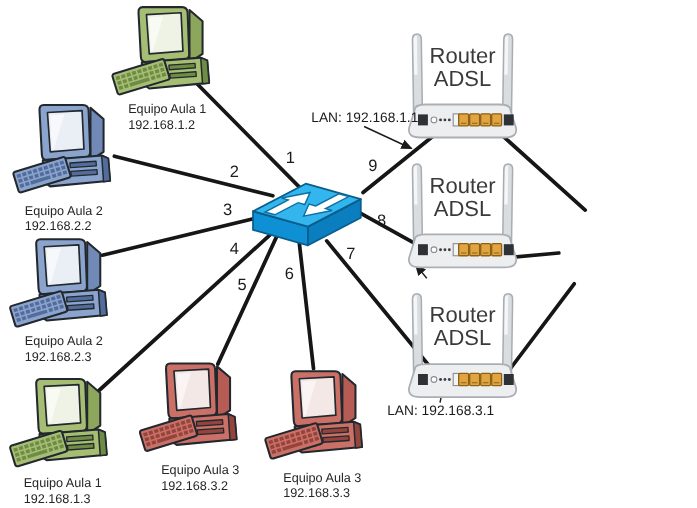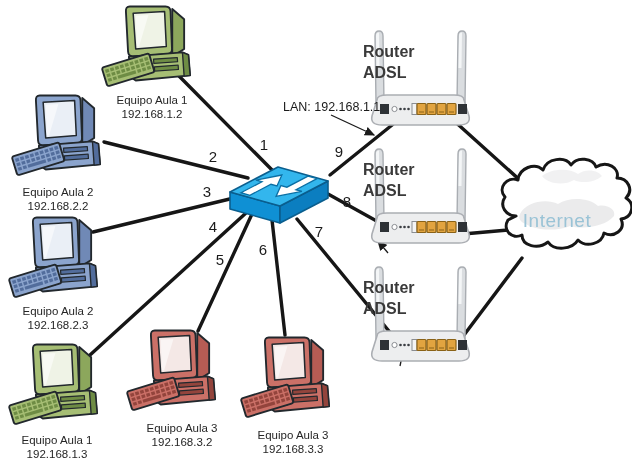--- a/index.html
+++ b/index.html
@@ -5,33 +5,33 @@
   html,body{margin:0;padding:0;background:#fff;}
   .canvas{
     position:relative;width:634px;height:462px;background:#ffffff;
     font-family:"Liberation Sans",sans-serif;overflow:hidden;
   }
   .wires{position:absolute;left:0;top:0;z-index:1;}
   .node{position:absolute;z-index:2;}
   .node svg{display:block;width:100%;height:100%;}
   .pc-label{
     position:absolute;z-index:3;font-size:11.5px;line-height:13.5px;
-    color:#262626;text-align:center;transform:translateX(-50%);white-space:nowrap;
+    color:#262626;text-align:left;transform:translateX(-50%);white-space:nowrap;
   }
   .wire-num{
     position:absolute;z-index:3;font-size:15px;color:#1b1b1b;
     transform:translate(-50%,-50%);
   }
   .lan-label{
     position:absolute;z-index:4;font-size:12.5px;color:#1b1b1b;white-space:nowrap;
   }
   .router-node{width:115px;height:105px;}
   .router-text{
-    position:absolute;top:13px;left:0;right:0;
-    font-size:16px;line-height:21px;color:#3a3a3a;z-index:3;font-weight:bold;
+    position:absolute;top:13px;left:0;right:0;text-align:center;
+    font-size:20px;line-height:21px;color:#3a3a3a;z-index:3;
   }
   .cloud-node{width:146px;height:112px;}
   .cloud-label{
     position:absolute;left:0;right:4px;top:58px;text-align:center;
     font-size:19px;color:#9AC3D6;z-index:3;letter-spacing:0.5px;
   }
   
   .pc-green{--cmain:#A6BE74;--cdark:#6E8C44;--cmid:#8CA75C;--cscr:#EFF3E6;}
   .pc-blue {--cmain:#8BA4CD;--cdark:#526D9C;--cmid:#7089B6;--cscr:#EAEFF6;}
   .pc-red  {--cmain:#CB7067;--cdark:#93443C;--cmid:#B65C54;--cscr:#F4E8E6;}
@@ -250,34 +250,22 @@
     <div class="router-text">
       <div>Router</div>
       <div>ADSL</div>
     </div>
     <svg viewBox="0 0 115 105">
         <use href="#sym-router"></use>
       </svg>
   </div>
 
   <div class="lan-label" style="left:283px;top:100px;text-align:right;">LAN: 192.168.1.1</div>
-
-  <div class="node cloud-node" style="left:486px;top:152px;">
-    <svg viewBox="0 0 146 112">
-      <path d="M30,64 C20,64 13,54 19,45 C11,36 21,24 32,28 C33,16 49,10 57,18
-               C61,6 79,4 85,13 C91,4 107,6 110,15 C121,8 134,16 131,26
-               C142,26 148,38 140,46 C150,52 146,66 135,67 C140,78 128,86 118,81
-               C116,92 100,96 92,88 C86,98 68,99 62,90 C52,98 36,94 36,83
-               C26,88 16,78 22,68 Z" fill="#ffffff" stroke="#161616" stroke-width="3" stroke-linejoin="round"></path>
-      <path d="M34,62 C40,50 60,46 72,52 C84,44 104,46 112,54 C122,52 130,58 128,64
-               C120,74 98,78 84,74 C70,80 48,78 40,72 C34,70 32,66 34,62 Z" fill="#E7E8E9" opacity="0.85" stroke="none"></path>
-      <path d="M56,24 C66,16 84,16 92,22 C100,16 112,18 116,24 C110,30 96,32 88,28 C78,34 62,32 56,24 Z" fill="#EDEEEF" opacity="0.8" stroke="none"></path>
-    </svg>
-    <div class="cloud-label">Internet</div>
-  </div>
+  <div class="lan-label" style="left:352px;top:366px;">LAN: 192.168.3.1</div>
+
 
   <span class="wire-num" style="left:264px;top:144px;">1</span>
   <span class="wire-num" style="left:213px;top:156px;">2</span>
   <span class="wire-num" style="left:207px;top:191px;">3</span>
   <span class="wire-num" style="left:213px;top:226px;">4</span>
   <span class="wire-num" style="left:220px;top:259px;">5</span>
   <span class="wire-num" style="left:263px;top:249px;">6</span>
   <span class="wire-num" style="left:319px;top:231px;">7</span>
   <span class="wire-num" style="left:347px;top:201px;">8</span>
   <span class="wire-num" style="left:339px;top:151px;">9</span>

